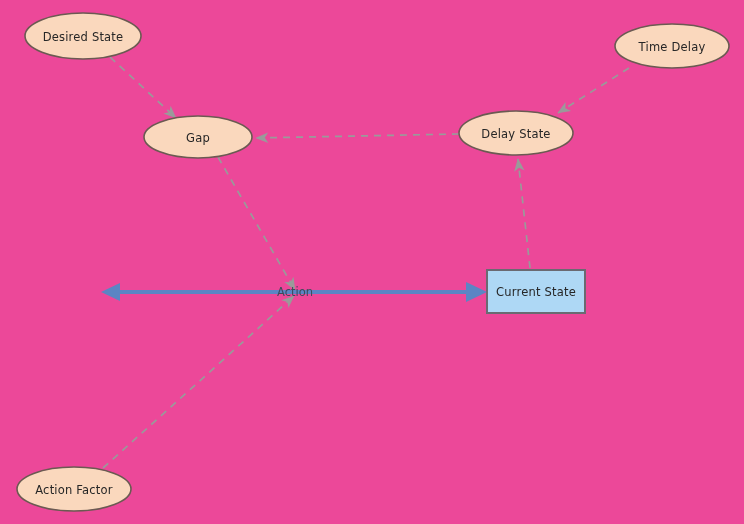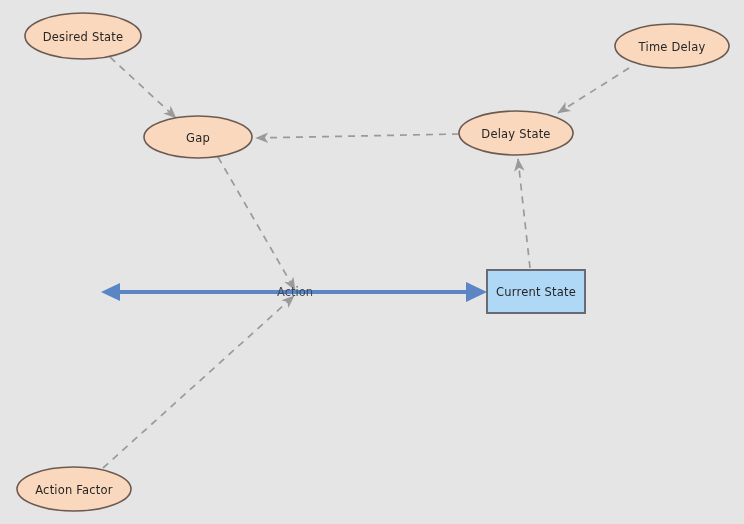--- a/index.html
+++ b/index.html
@@ -8,21 +8,21 @@
     padding: 0;
     background: #ffffff;
   }
   body {
     font-family: "DejaVu Sans", sans-serif;
   }
   #canvas {
     position: relative;
     width: 744px;
     height: 524px;
-    background: #e5e5e5;
+    background: #ec4899;
     overflow: hidden;
   }
   #diagram-svg {
     position: absolute;
     left: 0;
     top: 0;
     width: 744px;
     height: 524px;
   }
   .node-ellipse {

